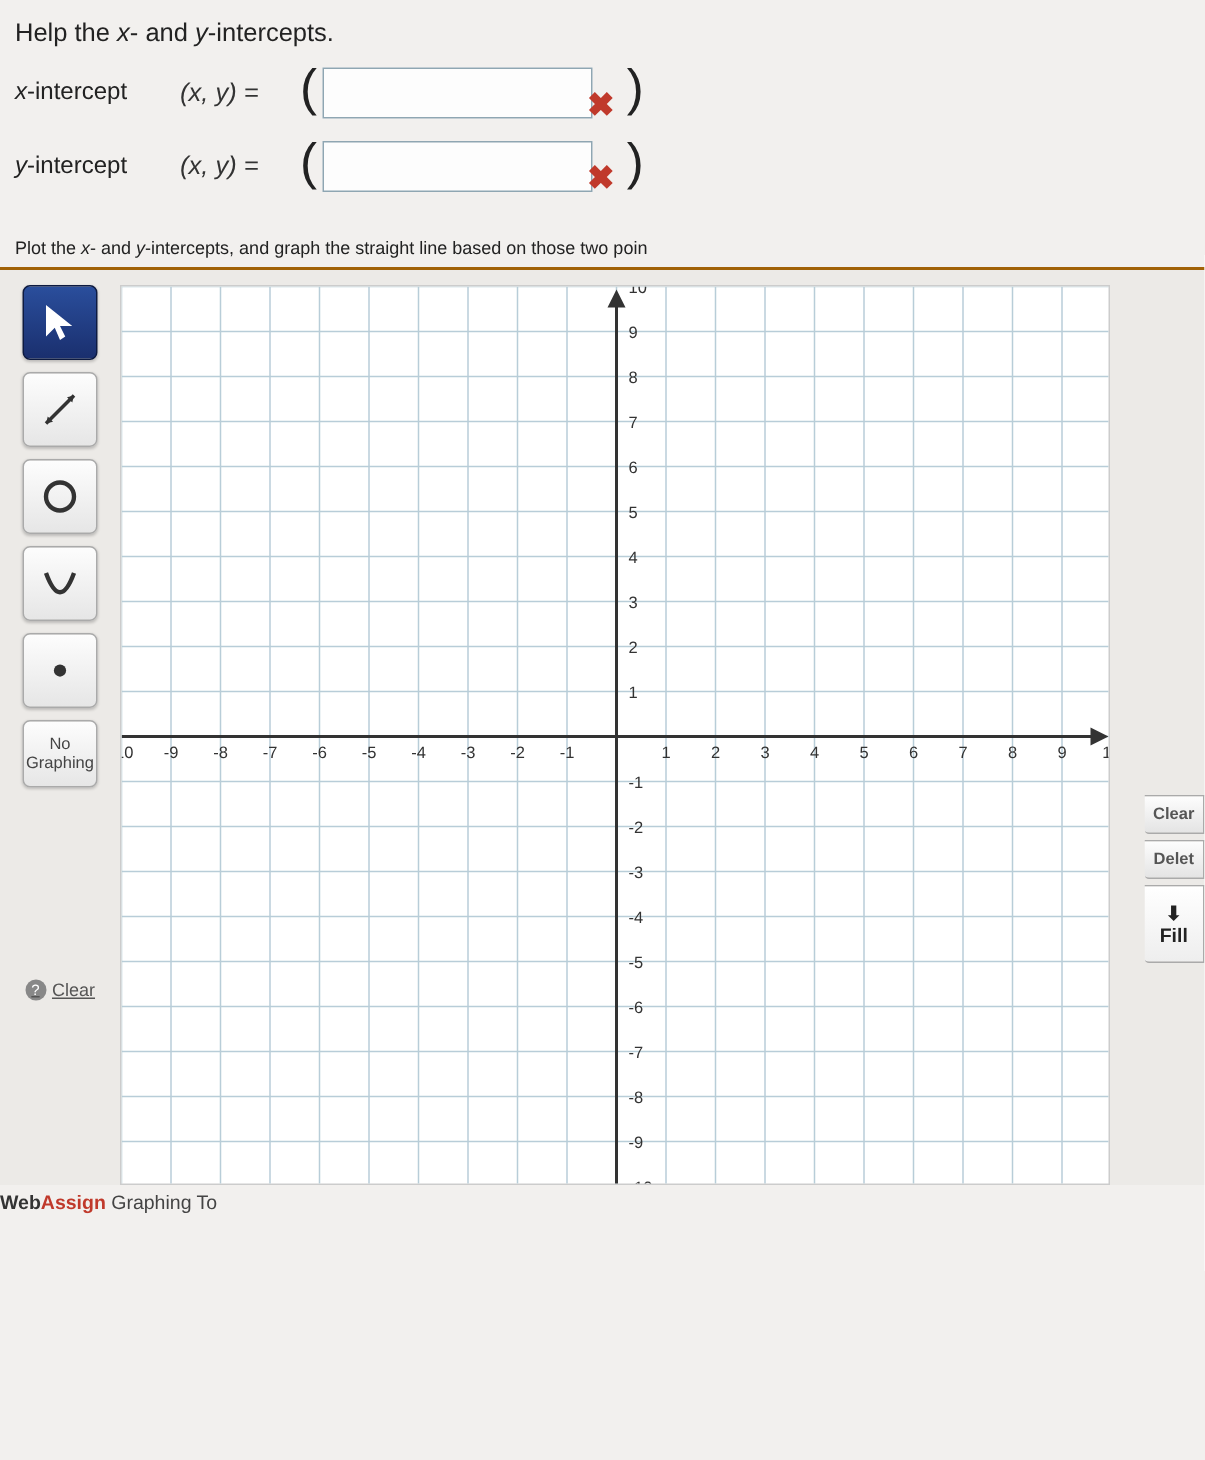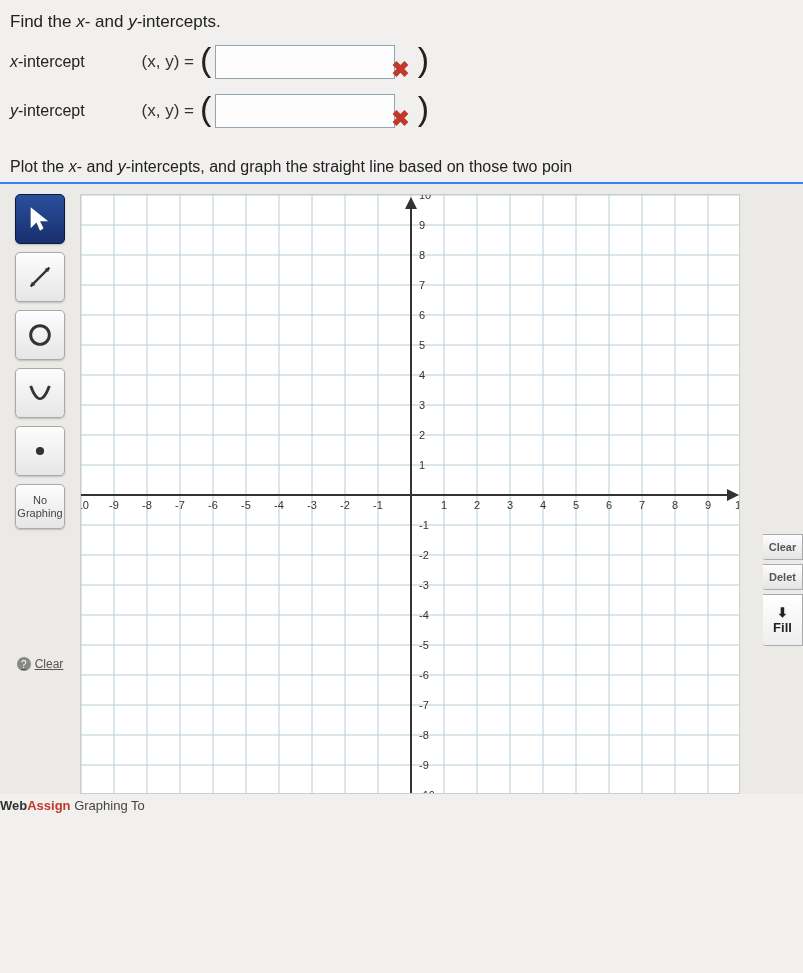--- a/index.html
+++ b/index.html
@@ -3,25 +3,25 @@
 <meta charset="utf-8">
 <style>
   * { box-sizing: border-box; margin: 0; padding: 0; }
   body { font-family: Verdana, Arial, sans-serif; background: #f2f0ee; color: #333; width: 803px; }
   .question { padding: 12px 10px 8px 10px; }
   .qtitle { font-size: 17px; color: #222; margin-bottom: 8px; }
   .equation { font-size: 17px; font-style: italic; margin: 6px 0 14px 50px; }
   .red { color: #c0392b; font-style: normal; }
   .row { display: flex; align-items: center; margin: 10px 0; }
   .label { width: 110px; font-size: 16px; font-style: italic; color: #222; }
-  .xy { width: 80px; font-size: 17px; text-align: right; padding-right: 6px; }
+  .xy { width: 80px; font-size: 17px; font-style: italic; padding-right: 6px; }
   .paren { font-size: 34px; font-weight: 300; color: #222; position: relative; top: -2px; }
   .inputbox { width: 180px; height: 34px; border: 1px solid #8fa6b2; background: #fdfdfd; margin: 0 4px; }
   .xmark { color: #c0392b; font-weight: bold; font-size: 22px; position: relative; top: 8px; left: -8px; }
-  .plotinstr { font-size: 16px; color: #222; padding: 10px 26px 6px 10px; border-bottom: 2px solid #3b82f6; }
+  .plotinstr { font-size: 12px; color: #222; padding: 10px 26px 6px 10px; border-bottom: 2px solid #a16207; }
   .grapharea { display: flex; background: #eceae7; padding: 10px 0 0 8px; position: relative; }
   .toolbar { width: 64px; display: flex; flex-direction: column; gap: 8px; align-items: center; }
   .tool { width: 50px; height: 50px; background: linear-gradient(#fdfdfd,#e6e6e6); border: 1px solid #aaa; border-radius: 5px; display: flex; align-items: center; justify-content: center; box-shadow: 0 1px 2px rgba(0,0,0,0.2); cursor: pointer; }
   .tool.active { background: linear-gradient(#2a4e9c,#1a2f6e); border-color: #0d1a40; }
   .tool svg { width: 28px; height: 28px; }
   .tool.nosol { height: 45px; flex-direction: column; font-size: 11px; color: #444; line-height: 1.1; }
   .help { margin-top: 120px; font-size: 12px; color: #555; display:flex; align-items:center; gap:4px; text-decoration: underline; cursor:pointer;}
   .helpicon { width:14px; height:14px; border-radius:50%; background:#888; color:#fff; font-size:10px; display:flex;align-items:center;justify-content:center;}
   .graphbox { position: relative; width: 660px; height: 600px; background: #fff; border: 1px solid #ccc; margin-left: 8px; overflow: hidden; }
   .sidepartial { position:absolute; right:0; top:350px; width:40px;font-weight:bold;}
@@ -30,21 +30,21 @@
   .footer { text-align:left; padding:4px 10px 0 0; font-size:13px; color:#444;}
   .footer .wa1{color:#333; font-weight:bold;}
   .footer .wa2{color:#c0392b; font-weight:bold;}
   .subi { font-style: italic; }
 </style>
 </head>
 <body>
 
 <div class="question">
   <div class="qtitle">
-    <span>Find the </span><span class="subi">x</span><span>- and </span><span class="subi">y</span><span>-intercepts.</span>
+    <span>Help the </span><span class="subi">x</span><span>- and </span><span class="subi">y</span><span>-intercepts.</span>
   </div>
 
   <div class="row">
     <div class="label"><span class="subi">x</span><span style="font-style:normal">-intercept</span></div>
     <div class="xy">(x, y)  =</div>
     <span class="paren">(</span>
     <input class="inputbox" value="" style="">
     <span class="xmark">✖</span>
     <span class="paren">)</span>
   </div>

